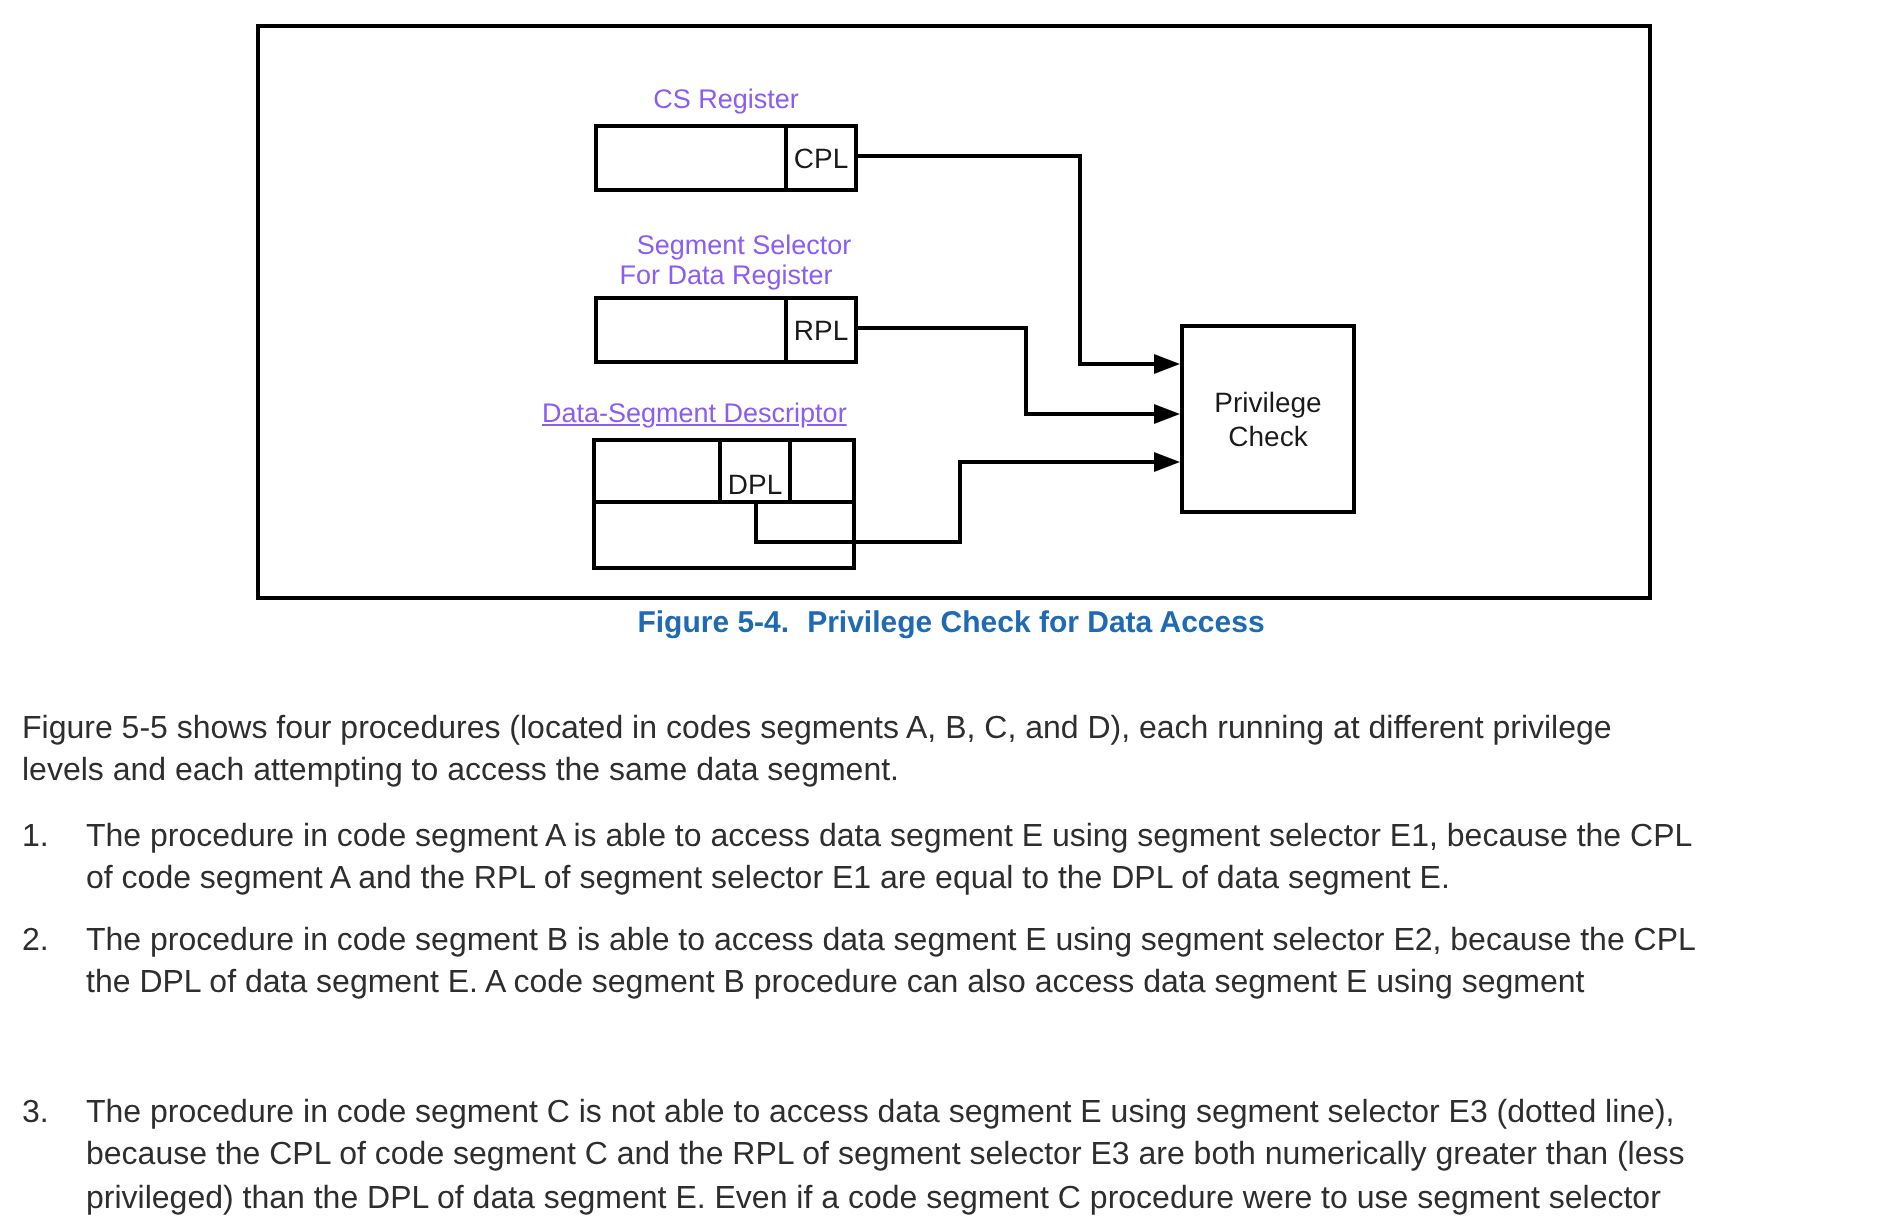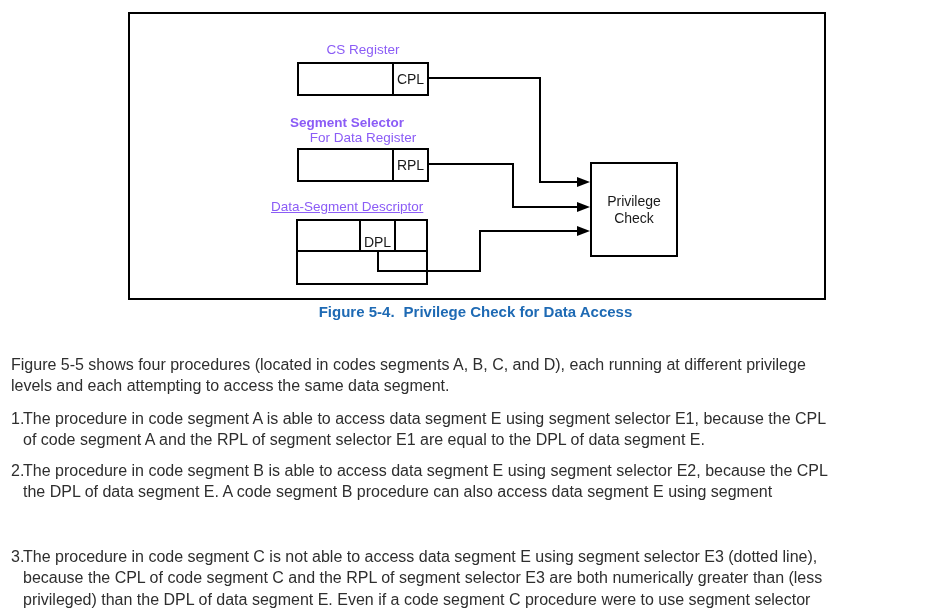--- a/index.html
+++ b/index.html
@@ -77,38 +77,38 @@
   
   .textblock {
     position: absolute;
     left: 11px;
     font-size: 16px;
     line-height: 21.4px;
     color: #2e2e2e;
   }
   .tline { white-space: nowrap; height: 21.4px; }
   .inum  { position: absolute; left: 0; top: 0; }
-  .ilines { margin-left: 12px; }
+  .ilines { margin-left: 32px; }
 </style>
 </head>
 <body>
 
 <div class="frame" style="left:128px; top:12px; width:698px; height:288px;"></div>
 
 <div class="dlabel center" style="left:297px; top:42px; width:132px;">CS Register</div>
 <div class="dbox" style="left:297px; top:62px; width:132px; height:34px;"></div>
 <div class="vline" style="left:392px; top:64px; height:30px;"></div>
 <div class="cell-label" style="left:392px; top:62px; width:37px; height:34px;">CPL</div>
 
 <div class="hline" style="left:429px; top:77px; width:112px;"></div>
 <div class="vline" style="left:539px; top:77px; height:106px;"></div>
 <div class="hline" style="left:539px; top:181px; width:39px;"></div>
 <div class="arrow" style="left:577px; top:177px;"></div>
 
-<div class="dlabel center" style="left:281px; top:115px; width:132px;font-weight:bold;">Segment Selector</div>
+<div class="dlabel center" style="left:306px; top:115px; width:132px;">Segment Selector</div>
 <div class="dlabel center" style="left:297px; top:130px; width:132px;">For Data Register</div>
 <div class="dbox" style="left:297px; top:148px; width:132px; height:34px;"></div>
 <div class="vline" style="left:392px; top:150px; height:30px;"></div>
 <div class="cell-label" style="left:392px; top:148px; width:37px; height:34px;">RPL</div>
 
 <div class="hline" style="left:429px; top:163px; width:85px;"></div>
 <div class="vline" style="left:512px; top:163px; height:45px;"></div>
 <div class="hline" style="left:512px; top:206px; width:65px;"></div>
 <div class="arrow" style="left:577px; top:202px;"></div>
 

